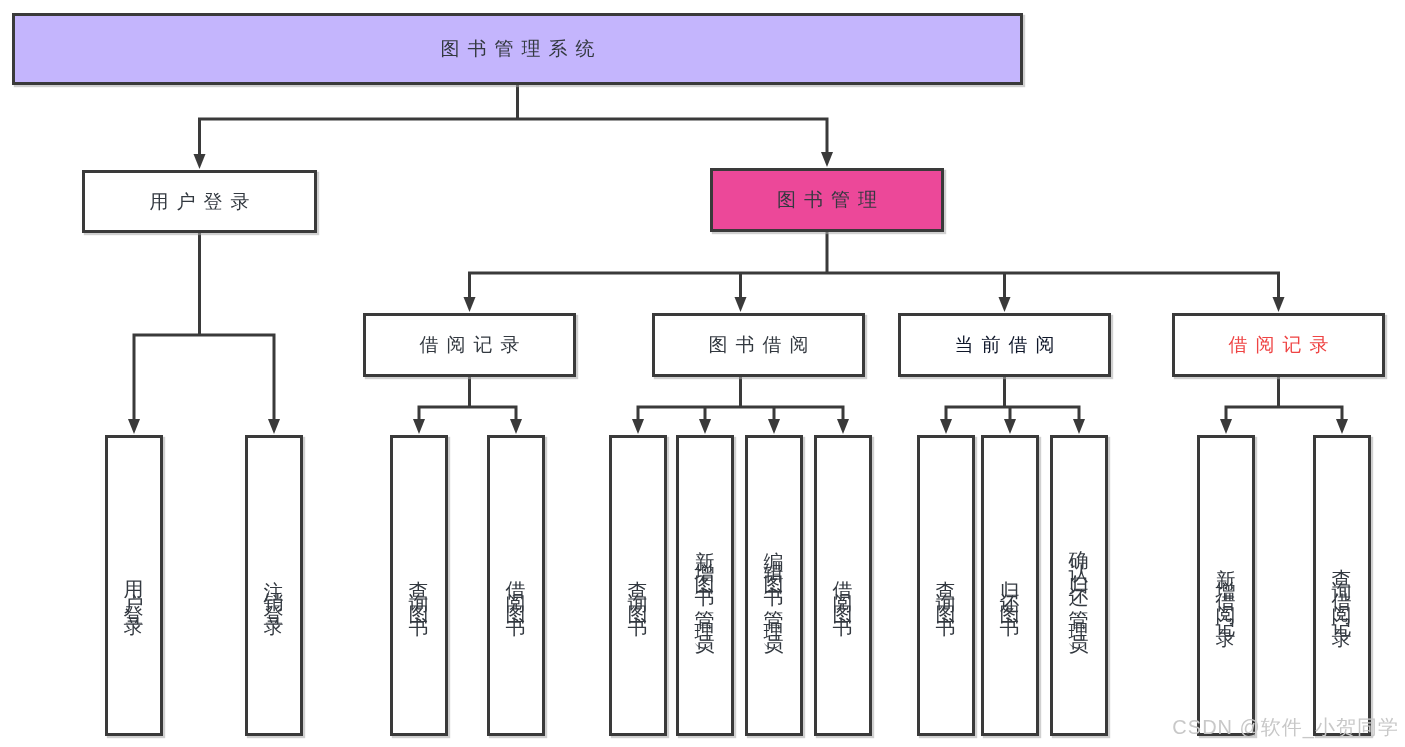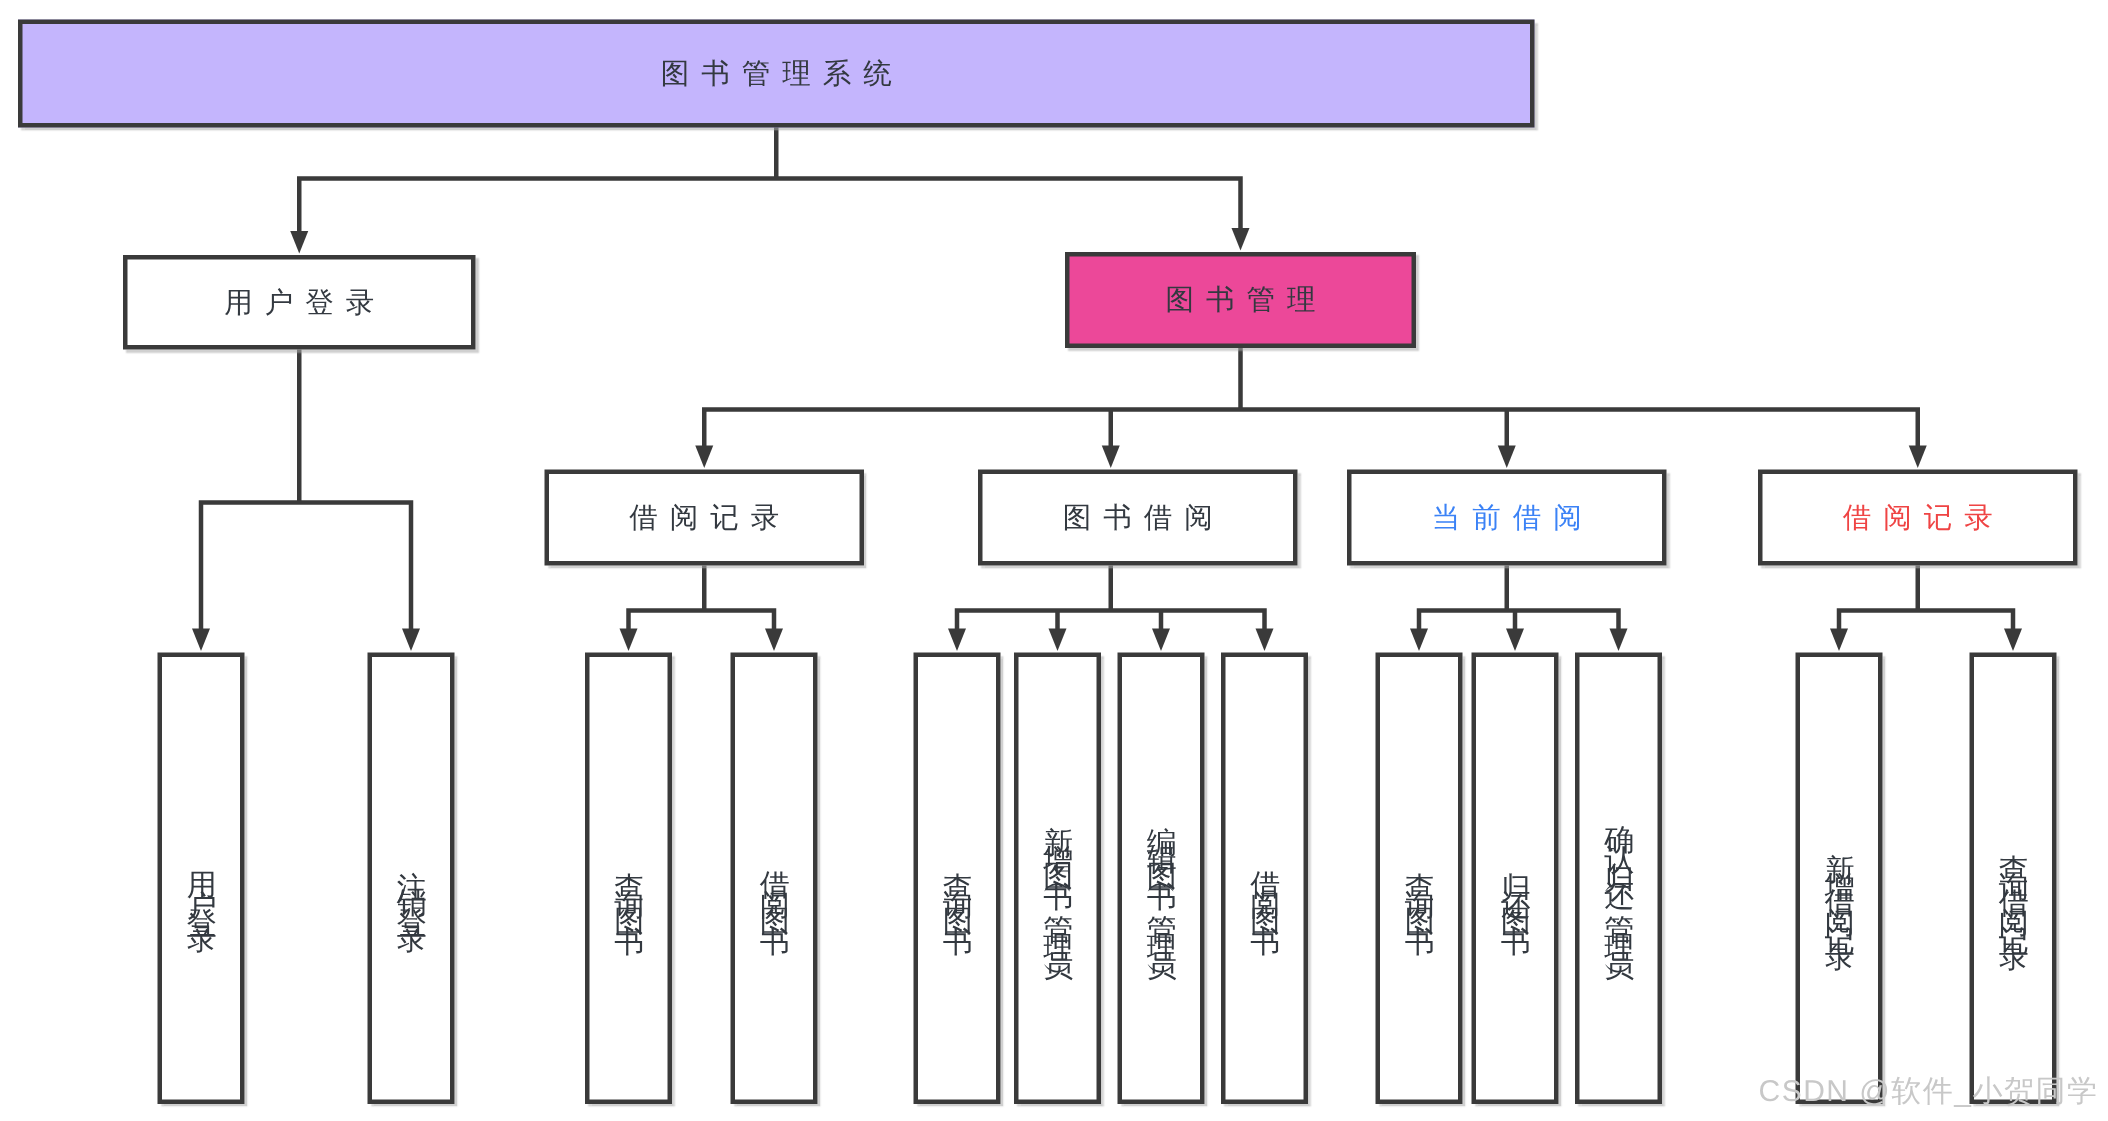--- a/index.html
+++ b/index.html
@@ -84,21 +84,21 @@
       <polygon points="1073,419 1085,419 1079,434" fill="#3a3a3a"></polygon>
       <polygon points="1220,419 1232,419 1226,434" fill="#3a3a3a"></polygon>
       <polygon points="1336,419 1348,419 1342,434" fill="#3a3a3a"></polygon>
     </svg>
   <div id="nodes">
       <div class="node horizontal" style="left: 12px; top: 13px; width: 1011px; height: 72px; border-color: rgb(58, 58, 58); color: rgb(51, 57, 64); background: #c4b5fd;">图书管理系统</div>
       <div class="node horizontal" style="left: 82px; top: 170px; width: 235px; height: 63px; border-color: rgb(58, 58, 58); color: rgb(51, 57, 64); background: rgb(255, 255, 255);">用户登录</div>
       <div class="node horizontal" style="left: 710px; top: 168px; width: 234px; height: 64px; border-color: rgb(58, 58, 58); color: rgb(51, 57, 64); background: #ec4899;">图书管理</div>
       <div class="node horizontal" style="left: 363px; top: 313px; width: 213px; height: 64px; border-color: rgb(58, 58, 58); color: rgb(51, 57, 64); background: rgb(255, 255, 255);">借阅记录</div>
       <div class="node horizontal" style="left: 634px; top: 313px; width: 213px; height: 64px; border-color: rgb(58, 58, 58); color: rgb(51, 57, 64); background: rgb(255, 255, 255); margin-left: 18px;">图书借阅</div>
-      <div class="node horizontal" style="left: 898px; top: 313px; width: 213px; height: 64px; border-color: rgb(58, 58, 58); color: #3b82f6; background: rgb(255, 255, 255);">当前借阅</div>
+      <div class="node horizontal" style="left: 898px; top: 313px; width: 213px; height: 64px; border-color: rgb(58, 58, 58); color: #0f172a; background: rgb(255, 255, 255);">当前借阅</div>
       <div class="node horizontal" style="left: 1172px; top: 313px; width: 213px; height: 64px; border-color: rgb(58, 58, 58); color: #ef4444; background: rgb(255, 255, 255); font-family: Liberation Mono, monospace;">借阅记录</div>
       <div class="node vertical" style="left: 105px; top: 435px; width: 58px; height: 301px; border-color: rgb(58, 58, 58); color: rgb(51, 57, 64); background: rgb(255, 255, 255);">用户登录</div>
       <div class="node vertical" style="left: 245px; top: 435px; width: 58px; height: 301px; border-color: rgb(58, 58, 58); color: rgb(51, 57, 64); background: rgb(255, 255, 255);">注销登录</div>
       <div class="node vertical" style="left: 390px; top: 435px; width: 58px; height: 301px; border-color: rgb(58, 58, 58); color: rgb(51, 57, 64); background: rgb(255, 255, 255);">查询图书</div>
       <div class="node vertical" style="left: 487px; top: 435px; width: 58px; height: 301px; border-color: rgb(58, 58, 58); color: rgb(51, 57, 64); background: rgb(255, 255, 255);">借阅图书</div>
       <div class="node vertical" style="left: 609px; top: 435px; width: 58px; height: 301px; border-color: rgb(58, 58, 58); color: rgb(51, 57, 64); background: rgb(255, 255, 255);">查询图书</div>
       <div class="node vertical" style="left: 676px; top: 435px; width: 58px; height: 301px; border-color: rgb(58, 58, 58); color: rgb(51, 57, 64); background: rgb(255, 255, 255);">新增图书（管理员）</div>
       <div class="node vertical" style="left: 745px; top: 435px; width: 58px; height: 301px; border-color: rgb(58, 58, 58); color: rgb(51, 57, 64); background: rgb(255, 255, 255);">编辑图书（管理员）</div>
       <div class="node vertical" style="left: 814px; top: 435px; width: 58px; height: 301px; border-color: rgb(58, 58, 58); color: rgb(51, 57, 64); background: rgb(255, 255, 255);">借阅图书</div>
       <div class="node vertical" style="left: 917px; top: 435px; width: 58px; height: 301px; border-color: rgb(58, 58, 58); color: rgb(51, 57, 64); background: rgb(255, 255, 255);">查询图书</div>

